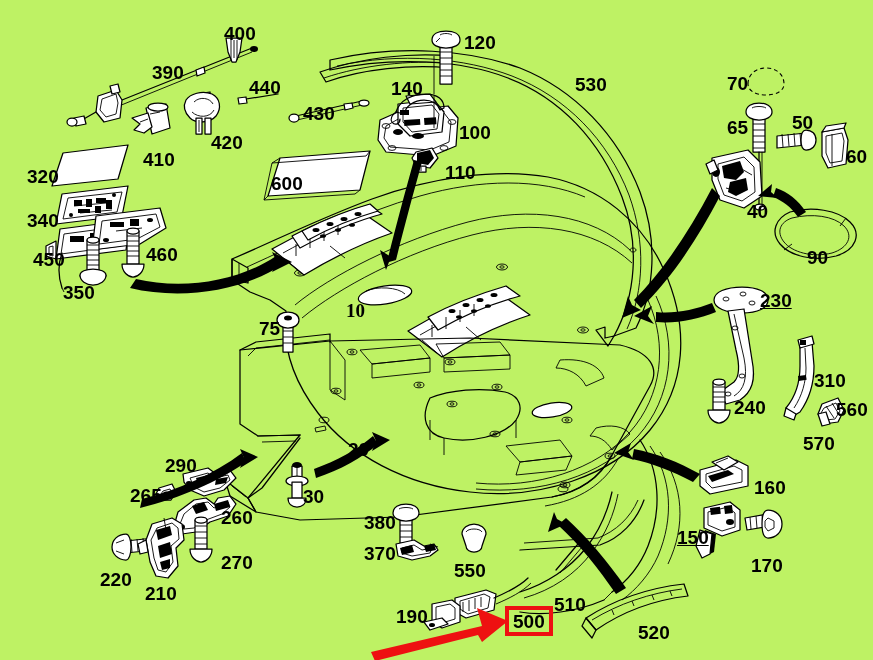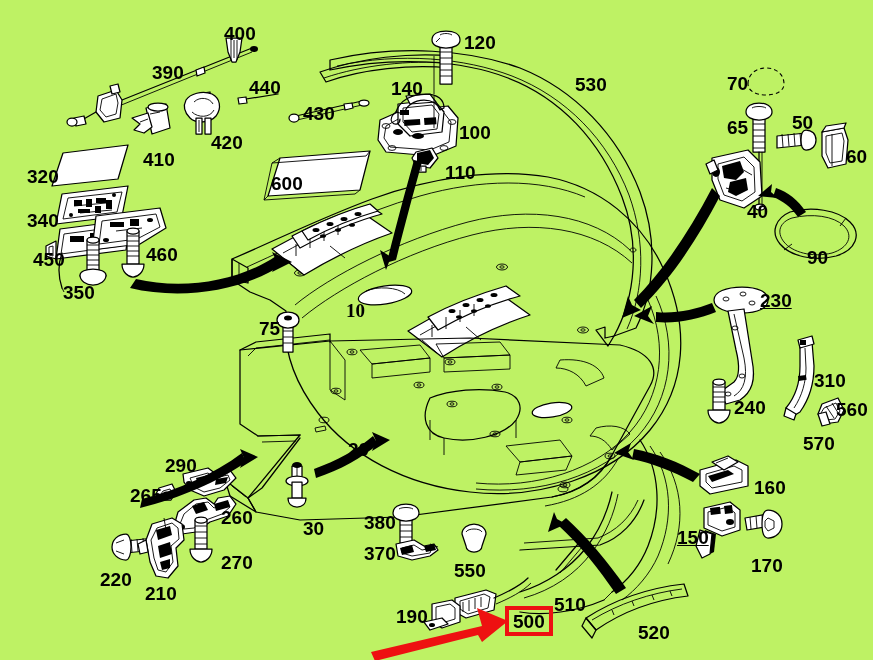--- a/index.html
+++ b/index.html
@@ -773,21 +773,21 @@
       <div class="lbl" style="left: 760px; top: 291px; text-decoration: underline;">230</div>
       <div class="lbl" style="left: 259px; top: 319px;">75</div>
       <div class="lbl" style="left: 814px; top: 371px;">310</div>
       <div class="lbl" style="left: 734px; top: 398px;">240</div>
       <div class="lbl" style="left: 836px; top: 400px;">560</div>
       <div class="lbl" style="left: 803px; top: 434px;">570</div>
       <div class="lbl" style="left: 348px; top: 440px;">20</div>
       <div class="lbl" style="left: 165px; top: 456px;">290</div>
       <div class="lbl" style="left: 754px; top: 478px;">160</div>
       <div class="lbl" style="left: 130px; top: 486px;">265</div>
-      <div class="lbl" style="left: 303px; top: 487px; margin-top: 32px;">30</div>
+      <div class="lbl" style="left: 303px; top: 487px;">30</div>
       <div class="lbl" style="left: 221px; top: 508px;">260</div>
       <div class="lbl" style="left: 364px; top: 513px;">380</div>
       <div class="lbl" style="left: 677px; top: 528px; text-decoration: underline;">150</div>
       <div class="lbl" style="left: 364px; top: 544px;">370</div>
       <div class="lbl" style="left: 221px; top: 553px;">270</div>
       <div class="lbl" style="left: 454px; top: 561px;">550</div>
       <div class="lbl" style="left: 100px; top: 570px;">220</div>
       <div class="lbl" style="left: 751px; top: 556px;">170</div>
       <div class="lbl" style="left: 145px; top: 584px;">210</div>
       <div class="lbl" style="left: 554px; top: 595px;">510</div>

